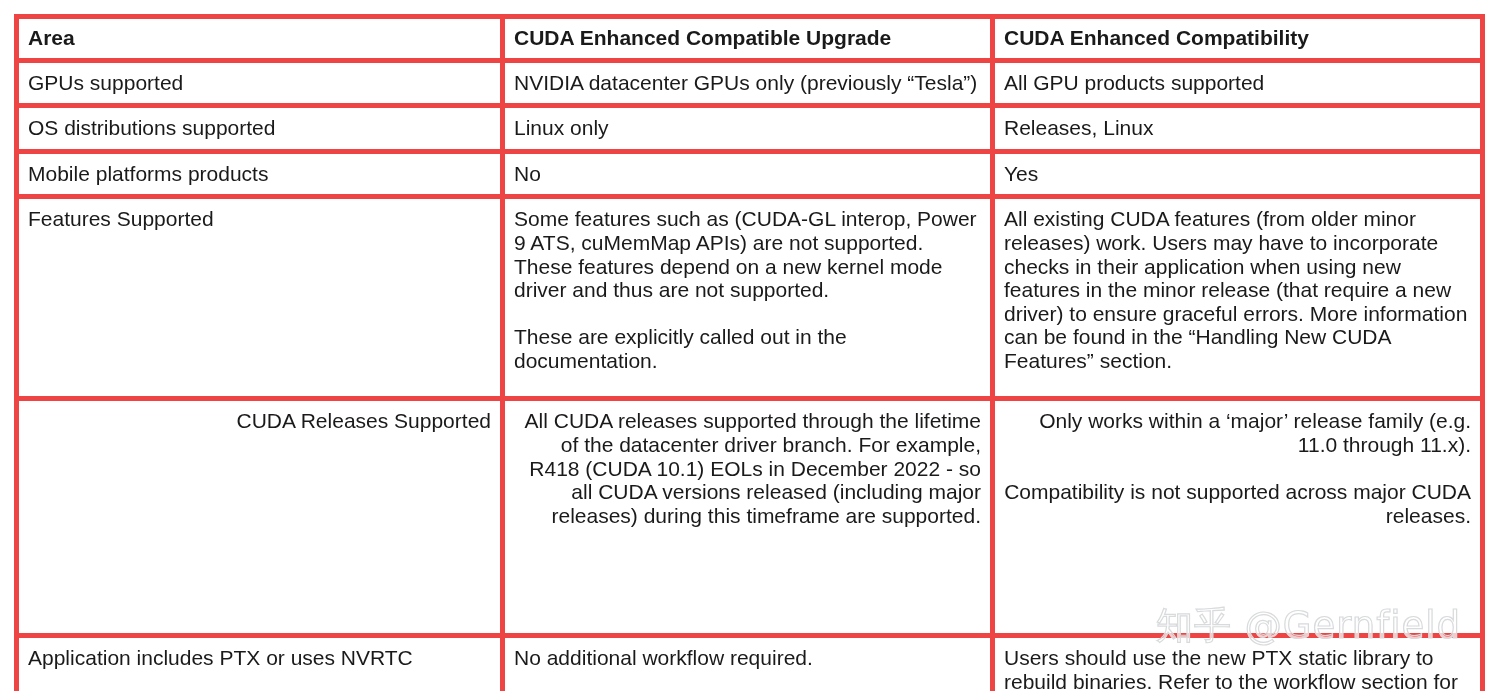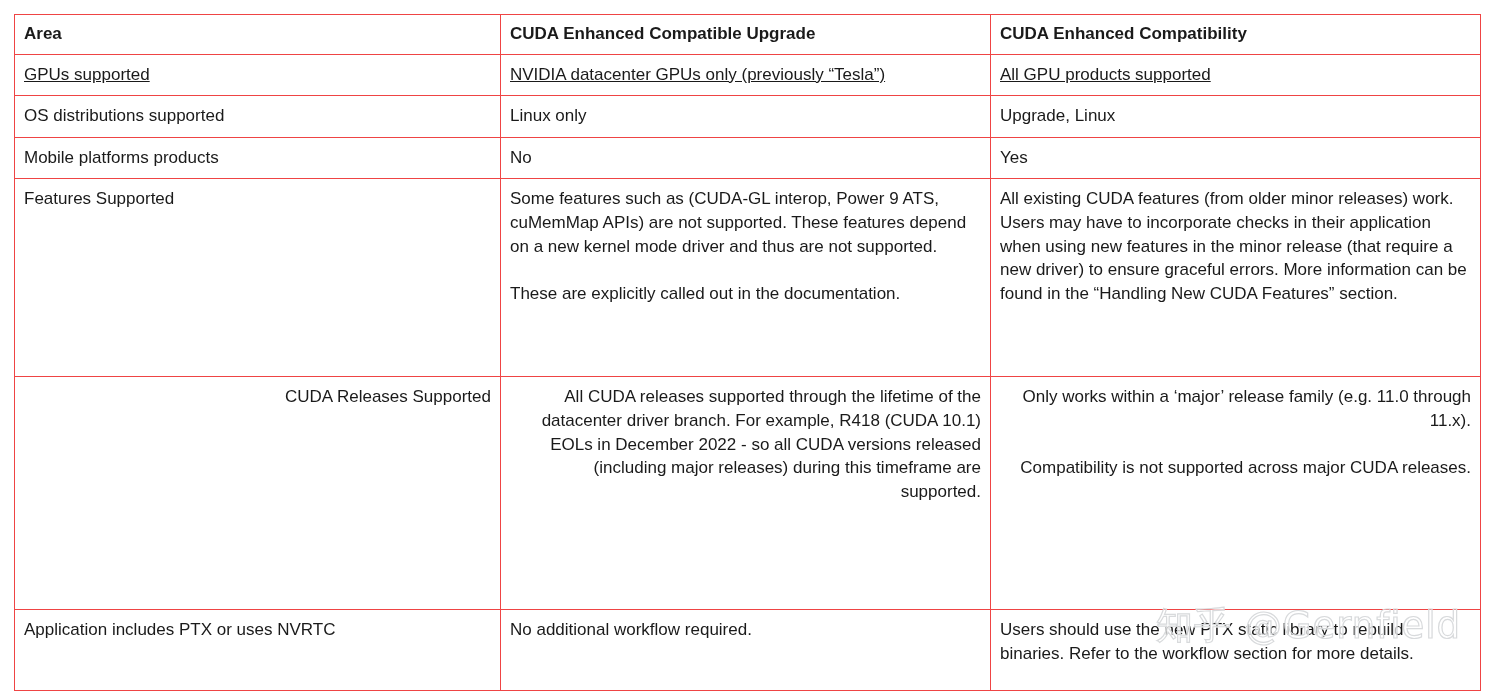--- a/index.html
+++ b/index.html
@@ -29,24 +29,24 @@
     table-layout: fixed;
     background: #ffffff;
   }
 
   table.compat-table col.col-area  { width: 486px; }
   table.compat-table col.col-fwd   { width: 490px; }
   table.compat-table col.col-enh   { width: 490px; }
 
   table.compat-table th,
   table.compat-table td {
-    border: 1px solid #ef4444;
+    border: 5px solid #ef4444;
     vertical-align: top;
     padding: 8px 9px 9px 9px;
-    font-size: 17px;
+    font-size: 21px;
     line-height: 23.6px;
     text-align: left;
     color: #1a1a1a;
   }
 
   table.compat-table thead th {
     font-weight: bold;
     padding-top: 7px;
     padding-bottom: 8px;
   }
@@ -56,21 +56,21 @@
   }
 
   .cell-p {
     margin: 0;
   }
   .cell-p + .cell-p {
     margin-top: 23.6px;
   }
 
   
-  tr.r-gpus td    { height: 20px; text-decoration: underline; }
+  tr.r-gpus td    { height: 20px; }
   tr.r-os td      { height: 20px; }
   tr.r-mobile td  { height: 20px; }
   tr.r-features td{ height: 180px; }
   tr.r-releases td{ height: 215px; text-align: right; }
   tr.r-ptx td     { height: 63px; }
   tr.r-admin td   { height: 76px; }
 
   #watermark {
     position: absolute;
     left: 1156px;
@@ -108,21 +108,21 @@
 
       <tr class="r-gpus">
         <td>GPUs supported</td>
         <td>NVIDIA datacenter GPUs only (previously “Tesla”)</td>
         <td>All GPU products supported</td>
       </tr>
 
       <tr class="r-os">
         <td>OS distributions supported</td>
         <td>Linux only</td>
-        <td>Upgrade, Linux</td>
+        <td>Releases, Linux</td>
       </tr>
 
       <tr class="r-mobile">
         <td>Mobile platforms products</td>
         <td>No</td>
         <td>Yes</td>
       </tr>
 
       <tr class="r-features">
         <td>Features Supported</td>

